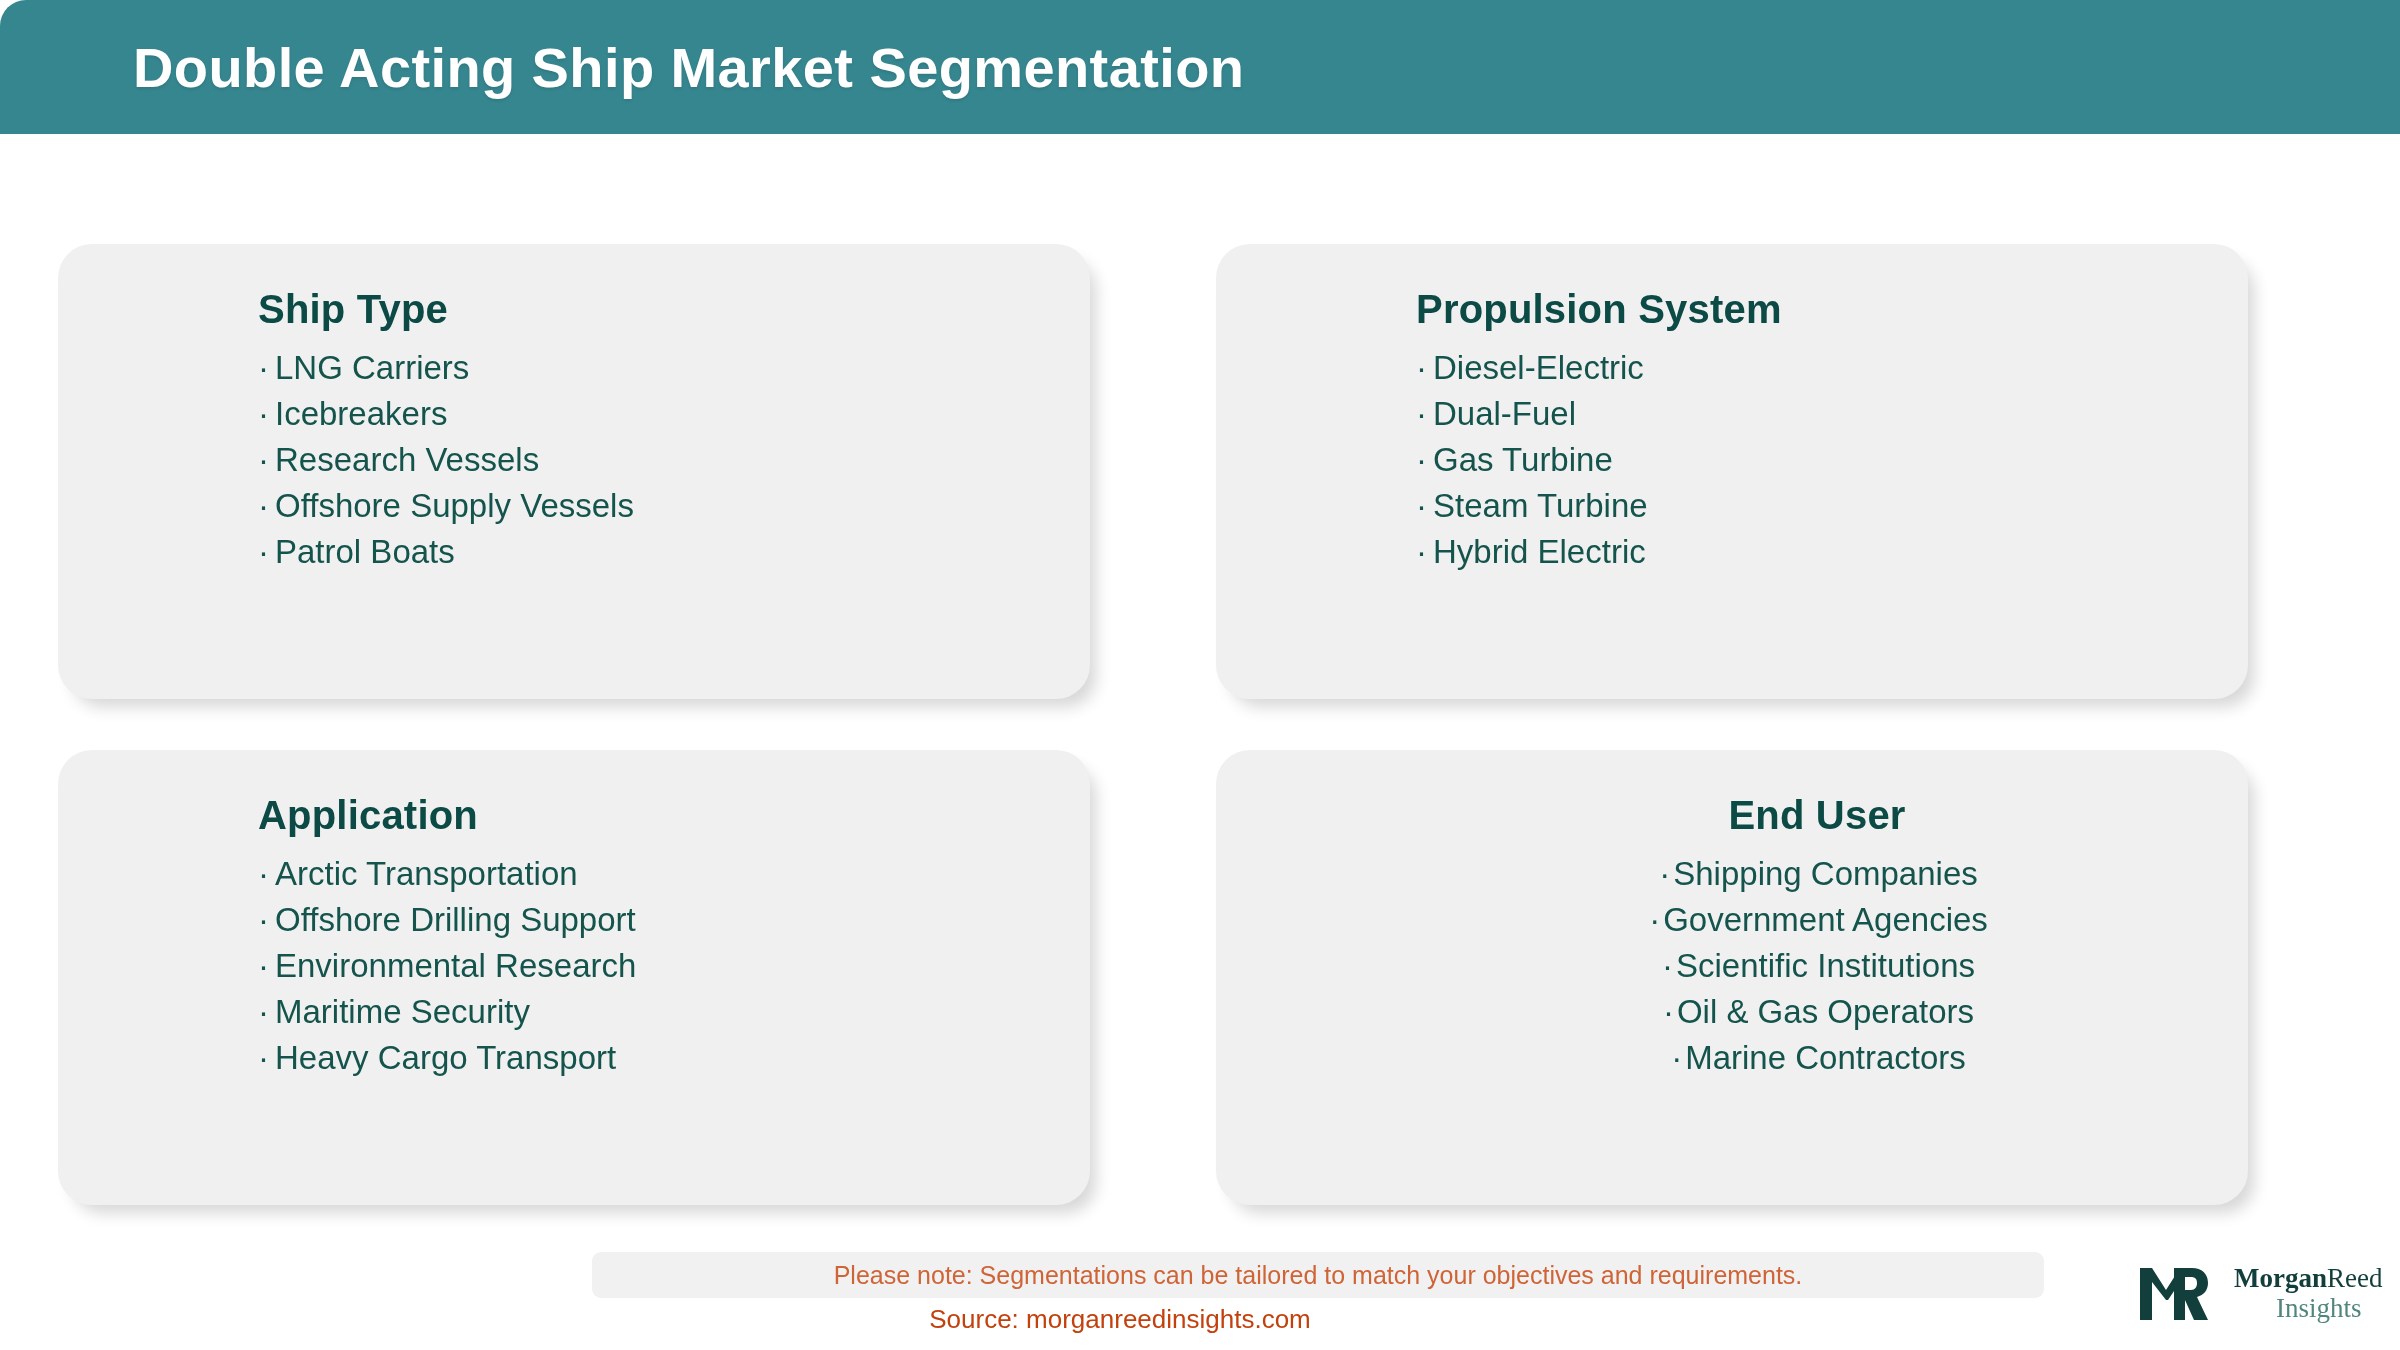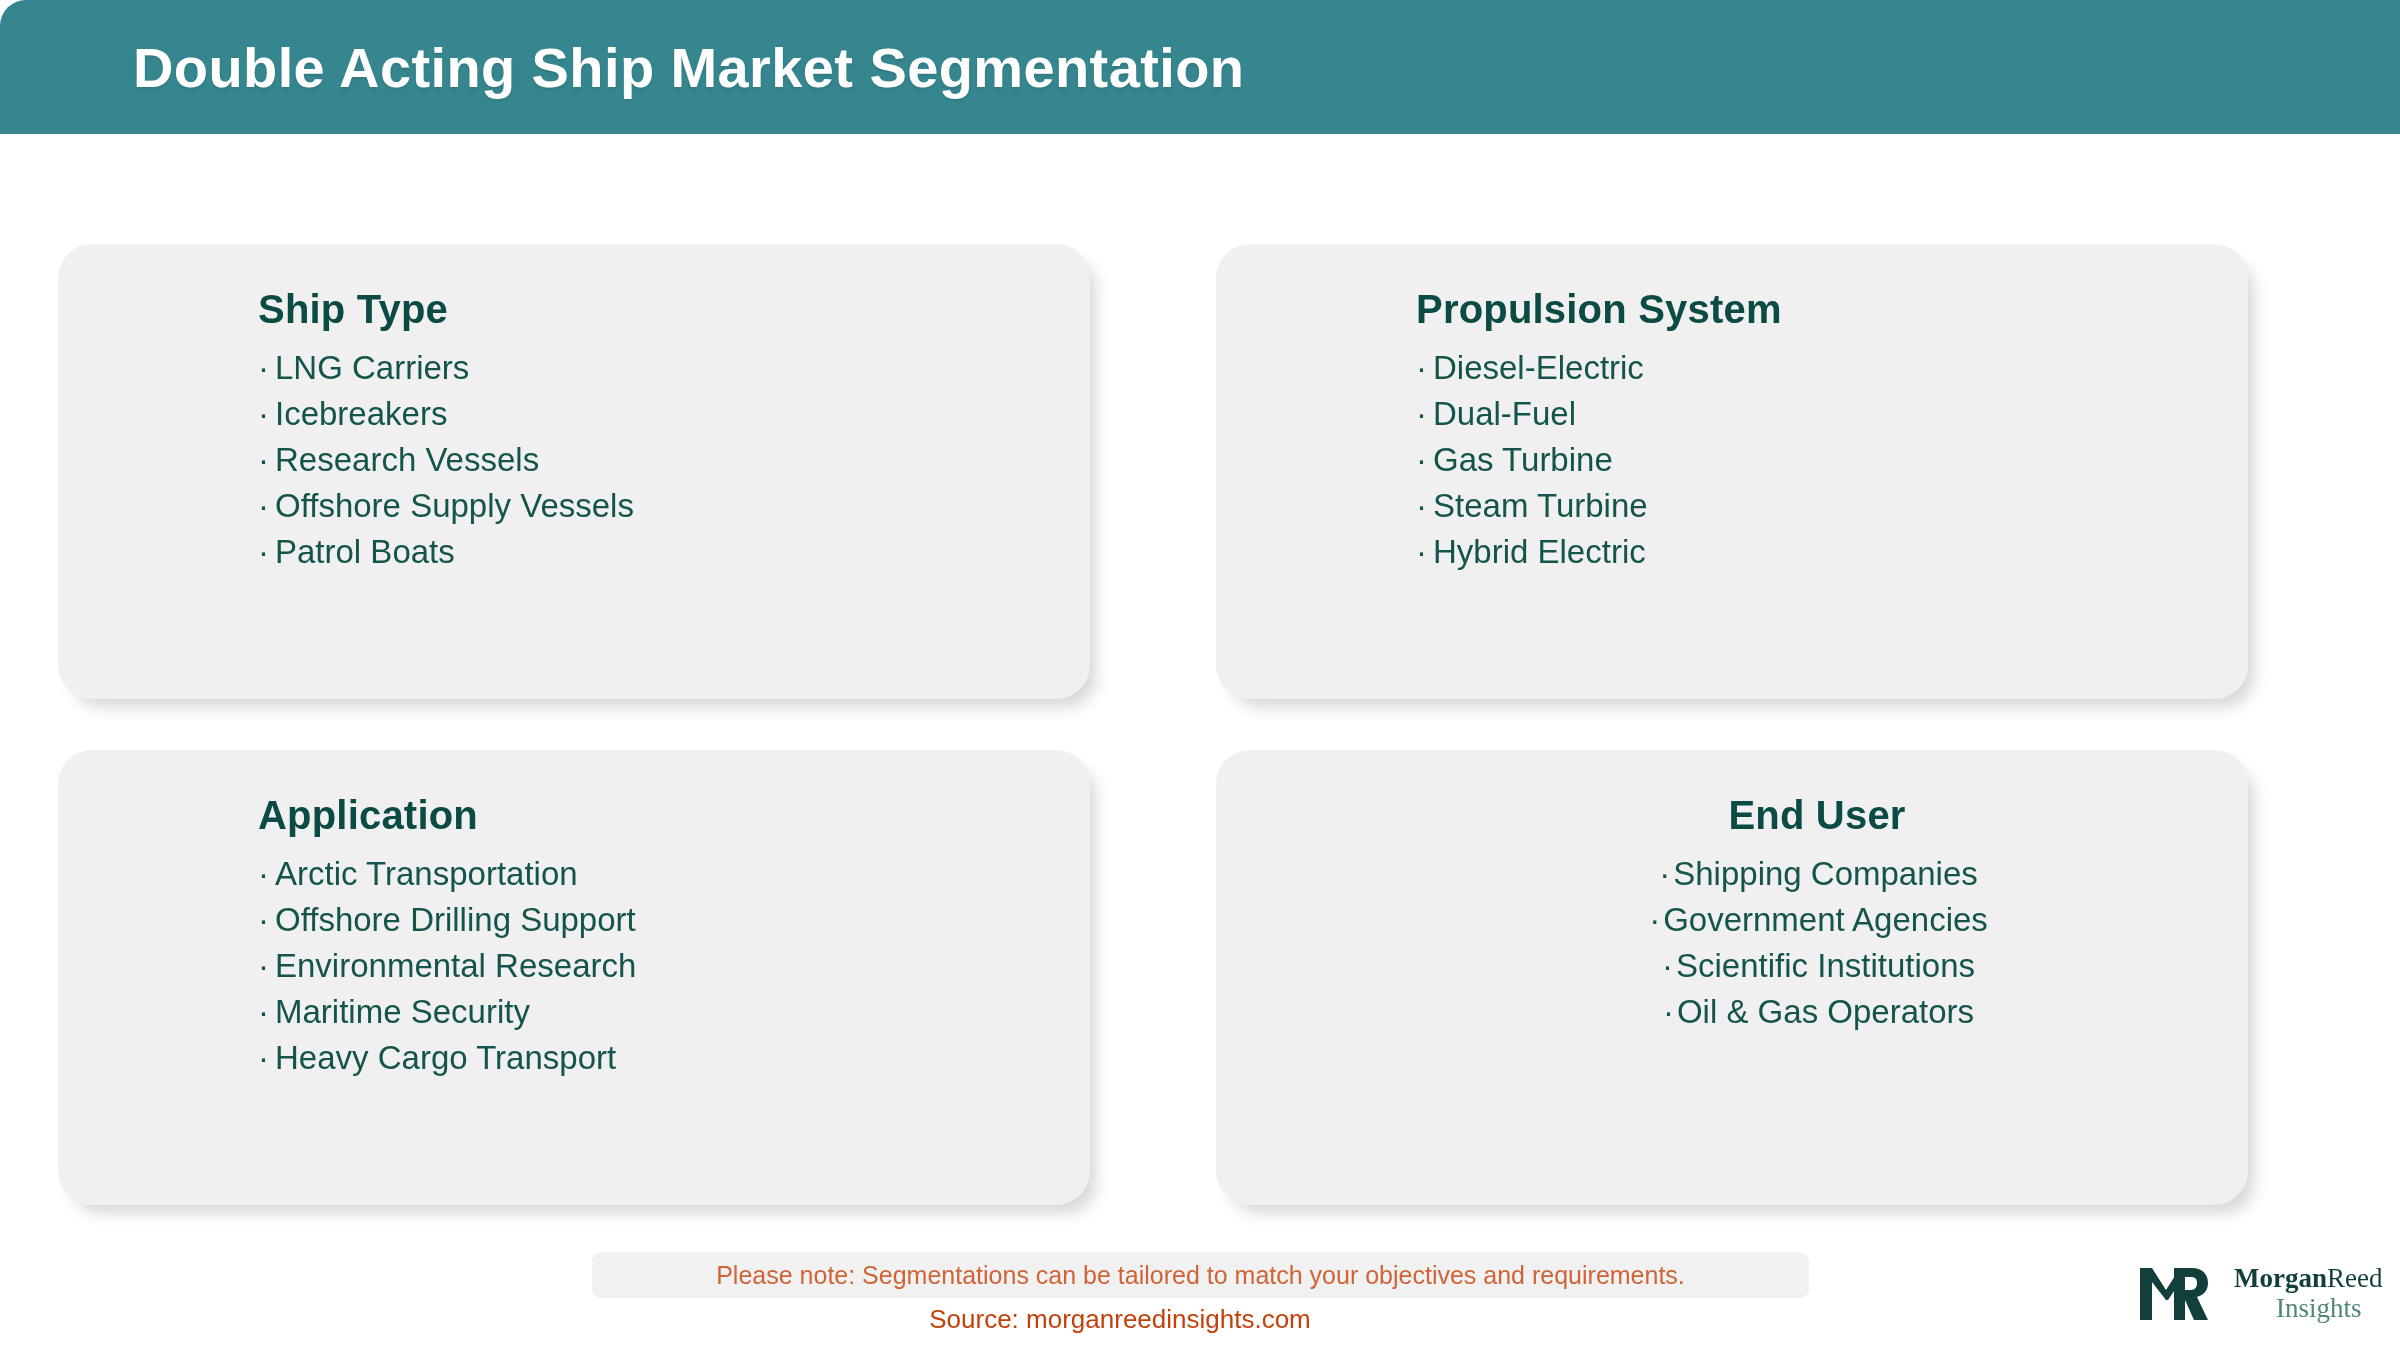--- a/index.html
+++ b/index.html
@@ -98,21 +98,21 @@
     display: inline-block;
     width: 17px;
     color: #14544c;
   }
 
   
   .note {
     position: absolute;
     left: 592px;
     top: 1252px;
-    width: 1217px;
+    width: 1452px;
     height: 46px;
     background: #f1f1f1;
     border-radius: 9px;
     display: flex;
     align-items: center;
     justify-content: center;
   }
 
   .note-text {
     color: #cf6437;
@@ -214,20 +214,21 @@
     </div>
 
     <div class="card c3">
       <div class="card-inner">
         <div class="card-title">End User</div>
         <ul class="card-list">
           <li><span class="bullet">·</span><span>Shipping Companies</span></li>
           <li><span class="bullet">·</span><span>Government Agencies</span></li>
           <li><span class="bullet">·</span><span>Scientific Institutions</span></li>
           <li><span class="bullet">·</span><span>Oil &amp; Gas Operators</span></li>
+          <li><span class="bullet">·</span><span>Marine Contractors</span></li>
         </ul>
       </div>
     </div>
 
   </div>
 
   <div class="note">
     <span class="note-text">Please note: Segmentations can be tailored to match your objectives and requirements.</span>
   </div>
 

